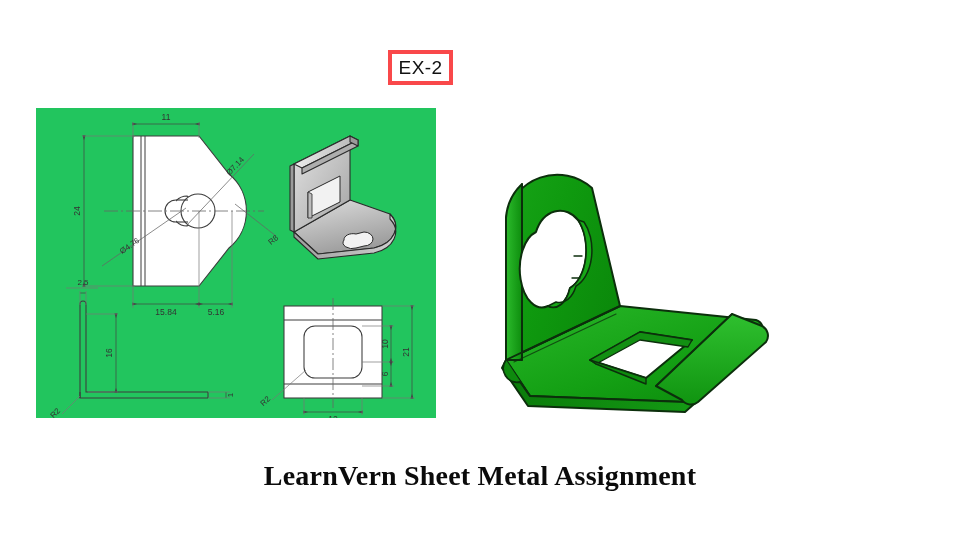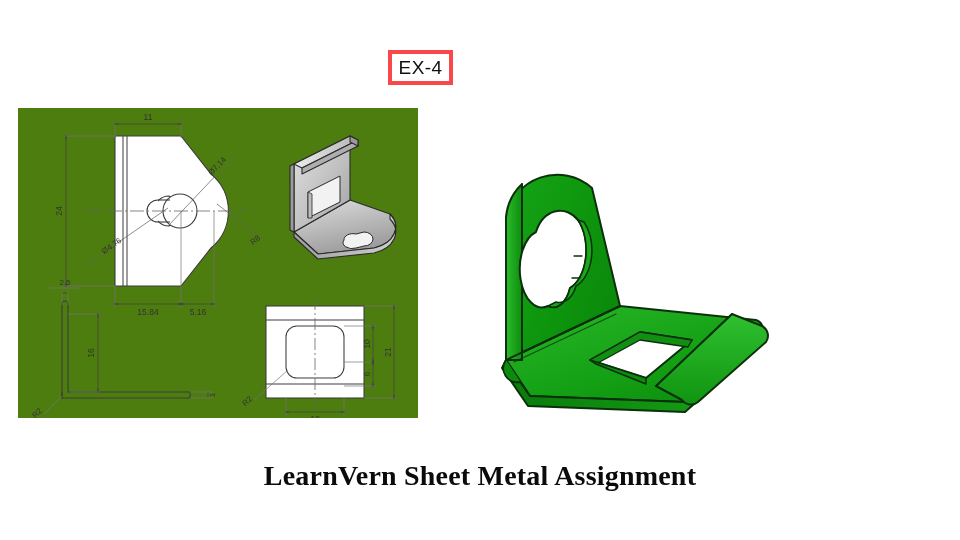--- a/index.html
+++ b/index.html
@@ -38,25 +38,25 @@
   .ex-box span {
     font-family: "Liberation Sans", sans-serif;
     font-size: 19px;
     letter-spacing: .4px;
     color: #111;
   }
 
   
   .drawing-panel {
     position: absolute;
-    left: 18px;
+    left: 36px;
     top: 108px;
     width: 400px;
     height: 310px;
-    background: #4d7c0f;
+    background: #22c55e;
   }
   .drawing-panel svg { display: block; }
 
   
   .iso-gray {
     position: absolute;
     left: 278px;
     top: 128px;
     width: 146px;
     height: 152px;
@@ -86,21 +86,21 @@
     color: #0b0b0b;
     letter-spacing: .2px;
   }
 </style>
 </head>
 <body>
 
 <div class="slide">
 
   <div class="ex-box">
-    <span>EX-4</span>
+    <span>EX-2</span>
   </div>
 
   <div class="drawing-panel">
     <svg width="400" height="310" viewBox="0 0 400 310" xmlns="http://www.w3.org/2000/svg">
       <defs>
         <marker id="arrIn" markerWidth="7" markerHeight="7" refX="6" refY="3" orient="auto">
           <path d="M0,3 L7,0.8 L7,5.2 Z" fill="#444"></path>
         </marker>
         <marker id="arrOut" markerWidth="7" markerHeight="7" refX="1" refY="3" orient="auto">
           <path d="M7,3 L0,0.8 L0,5.2 Z" fill="#444"></path>

